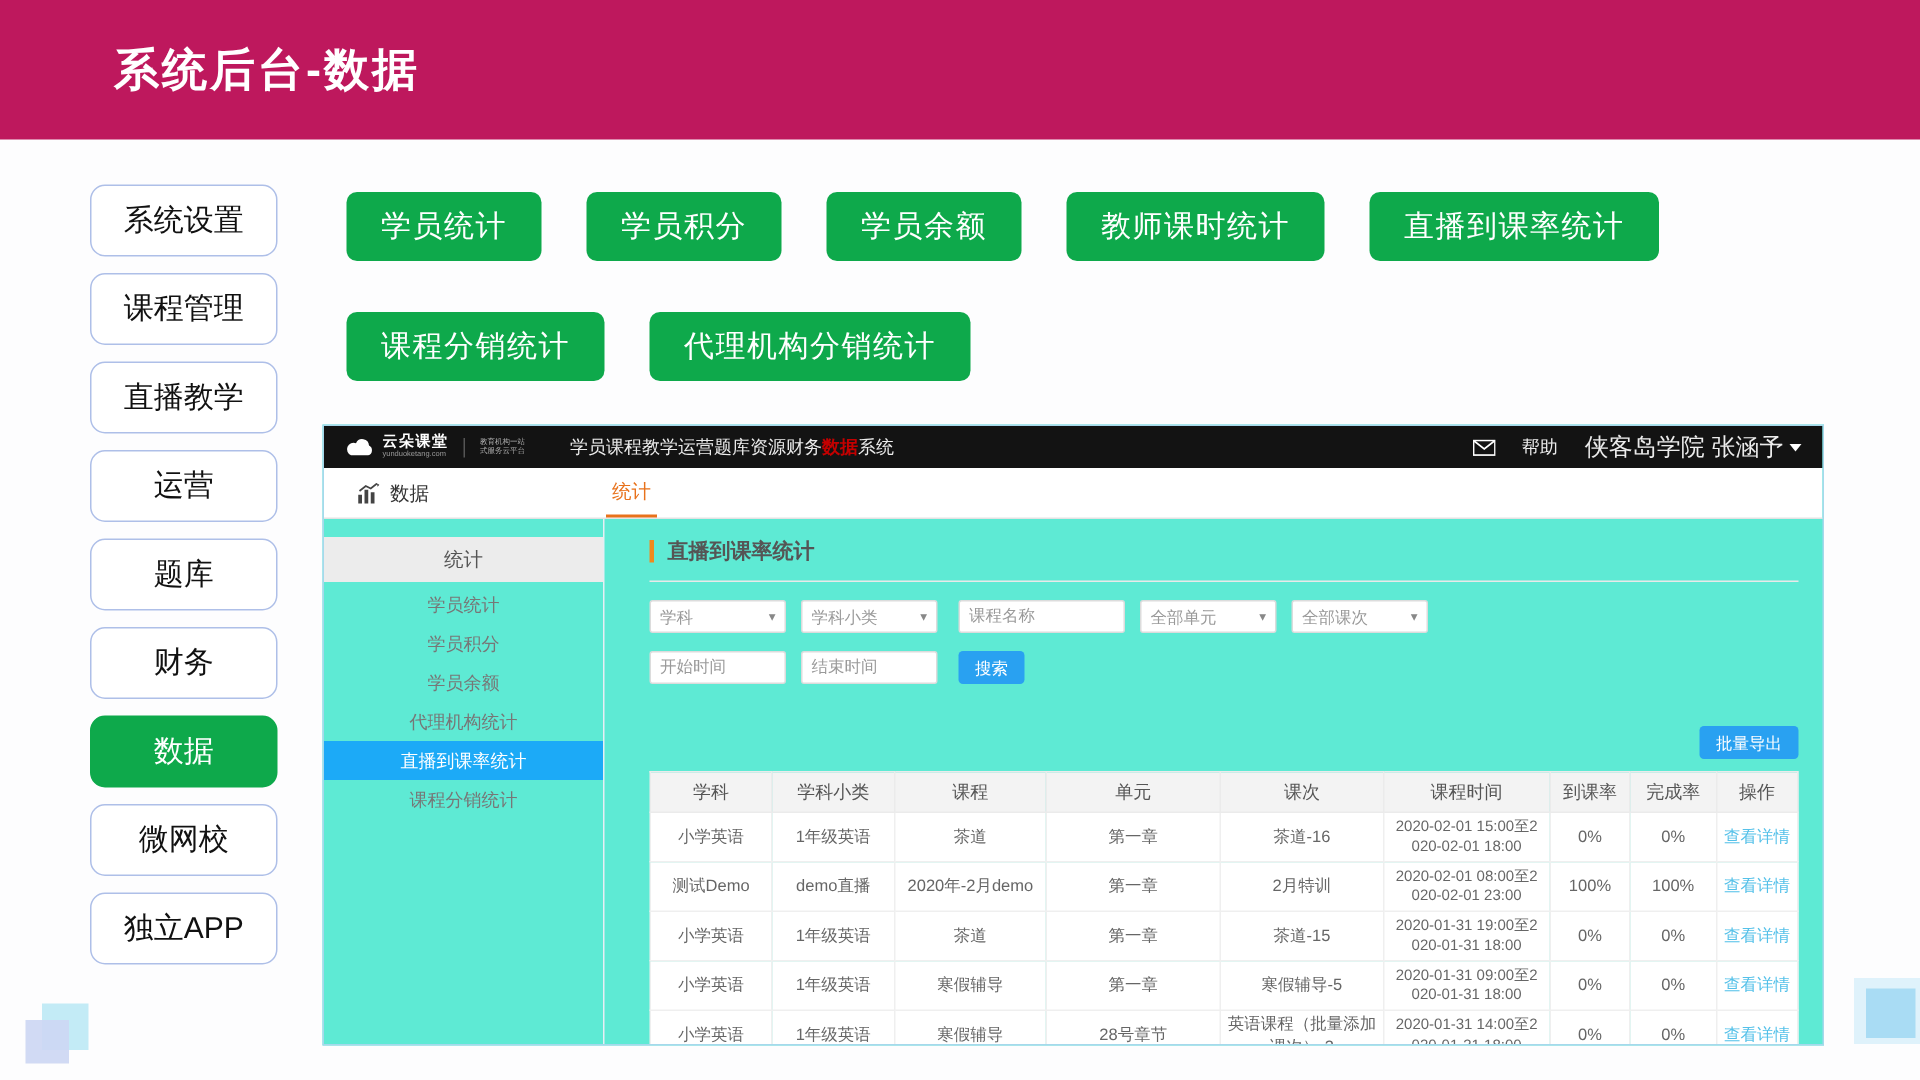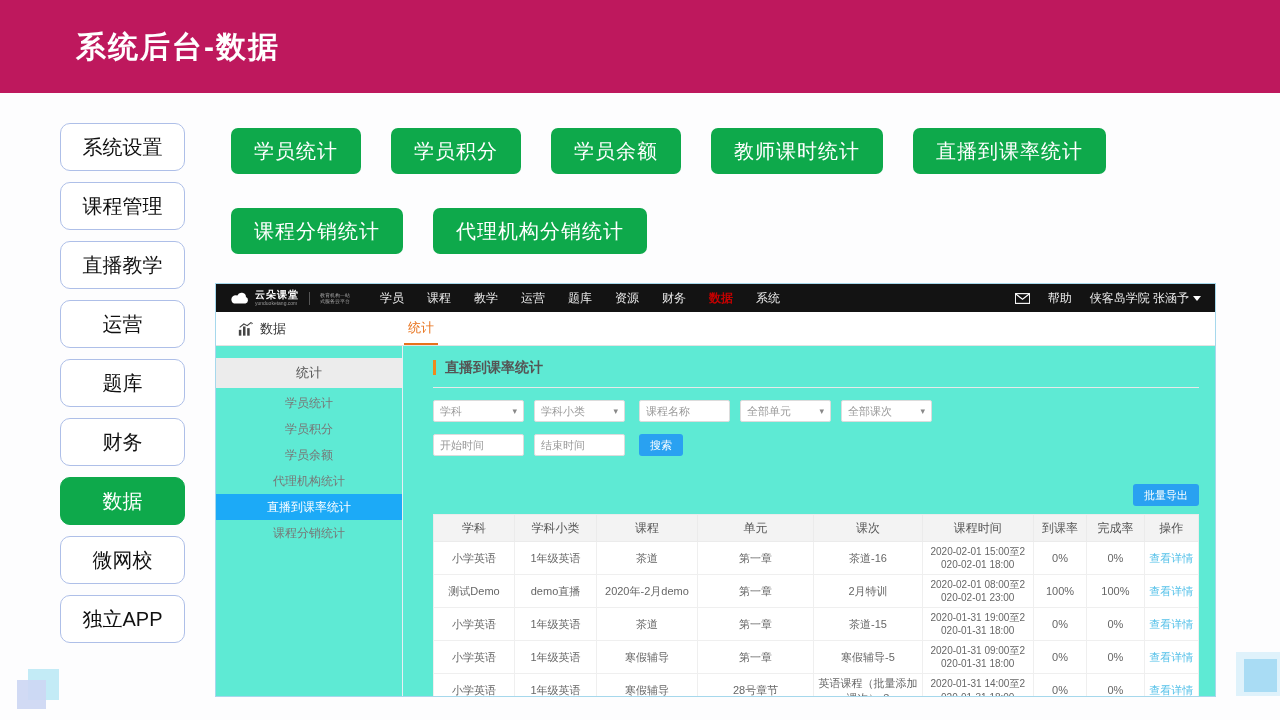--- a/index.html
+++ b/index.html
@@ -39,26 +39,26 @@
 
   
   .topbar { height:28px; background:#131313; display:flex; align-items:center; padding:0 14px; }
   .logo { display:flex; align-items:center; gap:5px; }
   .logo svg { display:block; }
   .logo-main { display:flex; flex-direction:column; line-height:1; }
   .logo-title { color:#fff; font-size:10px; font-weight:bold; letter-spacing:1px; }
   .logo-domain { color:#999; font-size:5px; margin-top:1px; }
   .logo-sep { width:1px; height:13px; background:#555; margin:0 5px; }
   .logo-tag { display:flex; flex-direction:column; line-height:1.3; font-size:5px; color:#aaa; }
-  .topmenu { display:flex; gap:23px; margin-left:30px;justify-content:center; }
+  .topmenu { display:flex; margin-left:30px;justify-content:center; }
   .topmenu .tm-item { color:#ececec; font-size:12px; cursor:pointer; white-space:nowrap; }
   .topmenu .tm-item.active { color:#c40000; font-weight:bold; }
   .top-right { margin-left:auto; display:flex; align-items:center; gap:18px; color:#ececec; }
   .top-right .help { font-size:12px; cursor:pointer; }
-  .top-right .account { font-size:12px; cursor:pointer; white-space:nowrap; }
+  .top-right .account { font-size:16px; cursor:pointer; white-space:nowrap; }
   .caret-down { display:inline-block; margin-left:4px; width:0; height:0;
                 border-left:4px solid transparent; border-right:4px solid transparent;
                 border-top:5px solid #fff; vertical-align:middle; }
 
   
   .subnav { height:34px; display:flex; align-items:stretch; border-bottom:1px solid #e3e3e3; background:#fff; }
   .subnav-left { display:flex; align-items:center; gap:7px; padding-left:22px; }
   .subnav-left .sn-label { font-size:13px; color:#333; }
   .subnav-tab { margin-left:118px; display:flex; align-items:center; font-size:13px;
                 color:#e8721c; border-bottom:2px solid #e8721c; padding:0 4px; cursor:pointer; }
@@ -77,21 +77,21 @@
   .m-sep { border-bottom:1px solid #e9e9e9; margin-top:12px; }
 
   .filters { display:flex; gap:10px; margin-top:12px; }
   .f-select { width:91px; height:22px; border:1px solid #dcdcdc; border-radius:2px;
               display:flex; align-items:center; justify-content:space-between;
               padding:0 6px; font-size:11px; color:#9a9a9a; background:#fff; cursor:pointer; }
   .f-select::after { content:"▾"; font-size:9px; color:#888; }
   .f-input { width:91px; height:22px; border:1px solid #dcdcdc; border-radius:2px;
              padding:0 6px; font-size:11px; color:#666; font-family:inherit; }
   .f-input::placeholder { color:#9a9a9a; }
-  .f-input.wide { width:91px; }
+  .f-input.wide { width:111px; }
   .gap-lg { margin-left:4px; }
   .btn-blue { height:22px; background:#29a1f1; border:none; border-radius:3px; color:#fff;
               font-size:11px; padding:0 11px; cursor:pointer; font-family:inherit; }
   .export-row { display:flex; justify-content:flex-end; margin-top:28px; }
 
   
   table.stats { width:100%; border-collapse:collapse; margin-top:8px; table-layout:fixed; }
   .stats th { background:#f3f3f3; height:27px; font-size:12px; font-weight:normal; color:#555;
               border:1px solid #ebebeb; }
   .stats td { height:33px; text-align:center; font-size:11px; color:#666;

